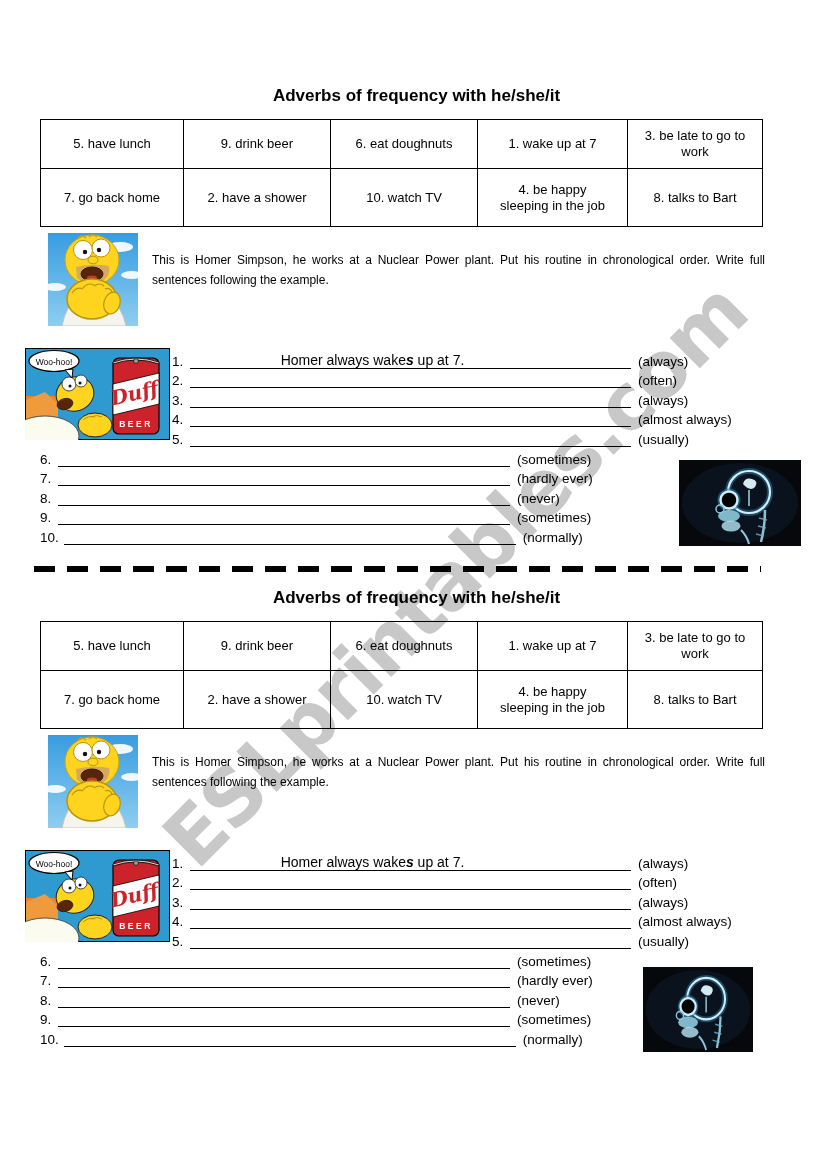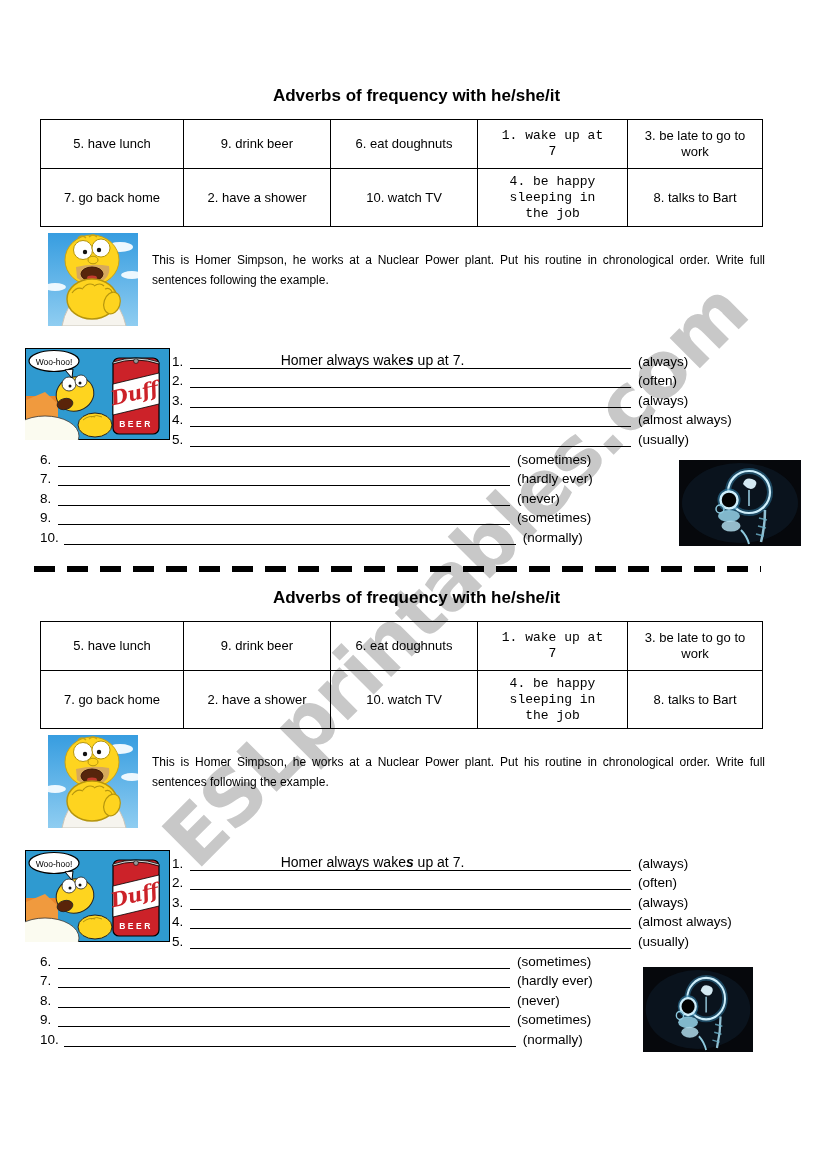--- a/index.html
+++ b/index.html
@@ -18,21 +18,21 @@
     transform:rotate(-45deg); z-index:0; user-select:none;
   }
   .half { position:relative; z-index:1; margin:0 28px 0 40px; }
   .half1 { margin-top:86px; }
   .ws-title { margin:0 0 13px 0; text-align:center; font-size:17px; font-weight:bold; }
   table.routine { border-collapse:collapse; table-layout:fixed; width:722px; }
   .routine td {
     border:1px solid #000; text-align:center; vertical-align:middle;
     font-size:13px; line-height:16px; padding:2px 6px;
   }
-  .routine td:nth-child(4) { padding:2px 18px;font-family:Liberation Mono, monospace; }
+  .routine td:nth-child(4) { padding:2px 18px; }
   .row1 { height:49px; } .row2 { height:58px;padding-left:24px; }
   .c1{width:143px}.c2{width:147px}.c3{width:147px}.c4{width:150px}.c5{width:135px}
 
   .intro { display:flex; margin-top:6px; }
   .homer-wrap { flex:0 0 auto; margin-left:8px; width:90px; height:93px; }
   .instr { flex:1; margin:18px 28px 0 14px; text-align:justify; font-size:12px; line-height:19.5px; }
 
   .exercise { position:relative; margin-top:22px; height:200px; }
   .duff-wrap { position:absolute; left:-15px; top:0; width:145px; height:92px; }
   .xray-wrap { position:absolute; right:-8px; top:112px; width:122px; height:86px; }

